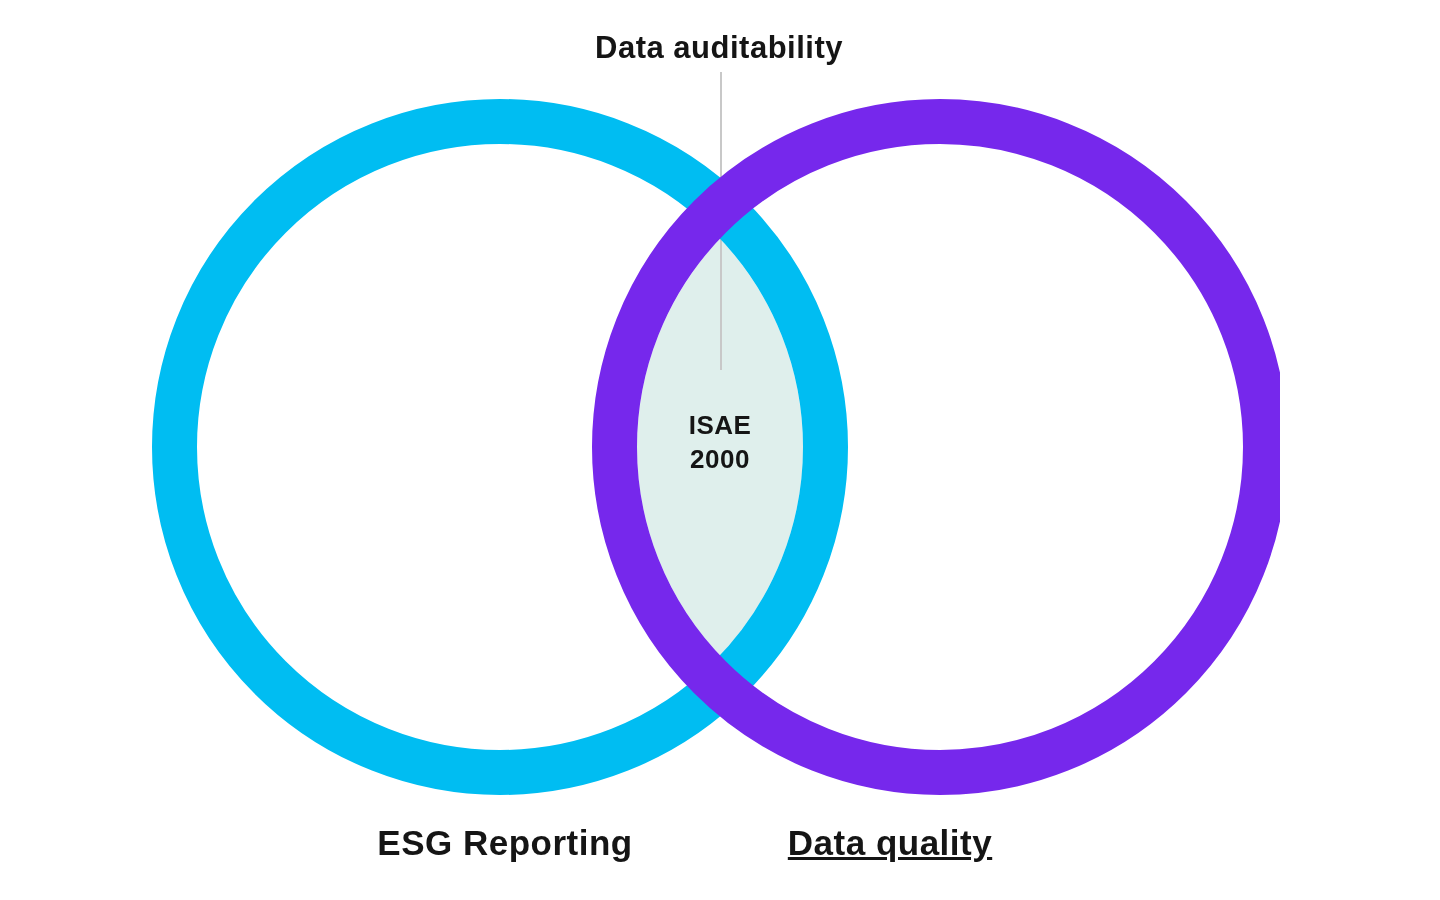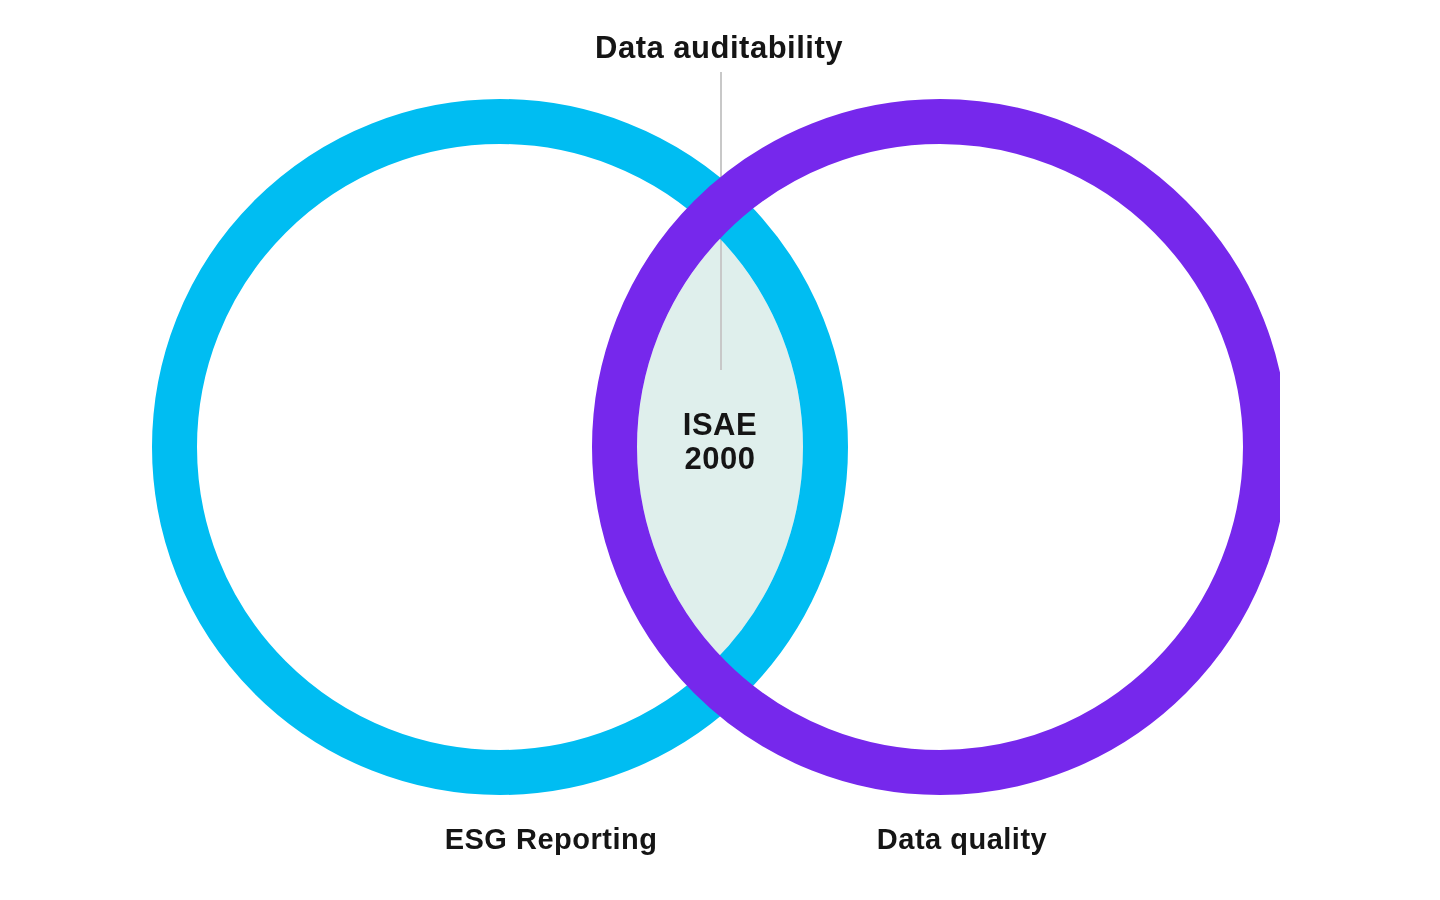--- a/index.html
+++ b/index.html
@@ -31,31 +31,30 @@
     letter-spacing: 0.5px;
   }
   .title-label {
     left: 719px;
     top: 30px;
     font-size: 31px;
   }
   .intersection-label {
     left: 720px;
     top: 408px;
-    font-size: 31px;
+    font-size: 26px;
     line-height: 34px;
     text-align: center;
   }
   .circle-label {
     top: 823px;
-    font-size: 29px;
-    margin-left: 46px;
+    font-size: 35px;
   }
   .left-circle-label  { left: 505px; }
-  .right-circle-label { left: 916px; }
+  .right-circle-label { left: 890px; text-decoration: underline; }
 </style>
 </head>
 <body>
 
 <div class="canvas">
 
   <svg class="diagram-svg" viewBox="0 0 1440 900">
     <defs>
       <clipPath id="lensClip">
         <circle cx="940" cy="447" r="303"></circle>

